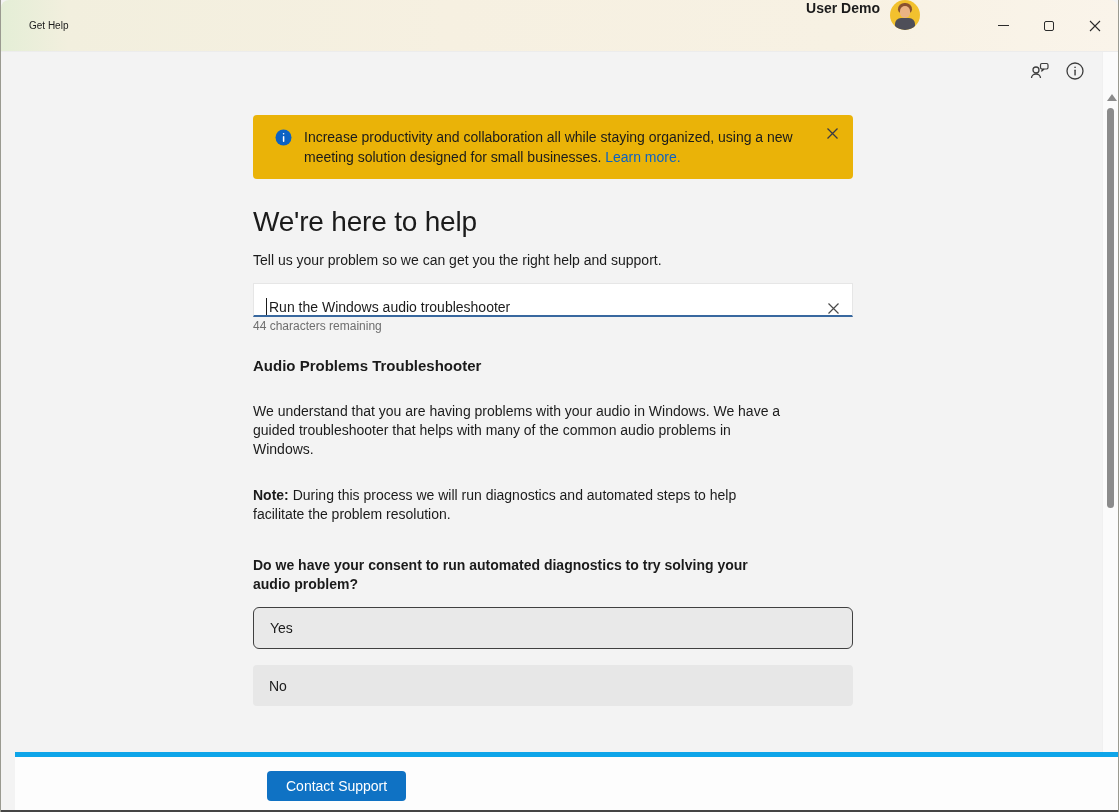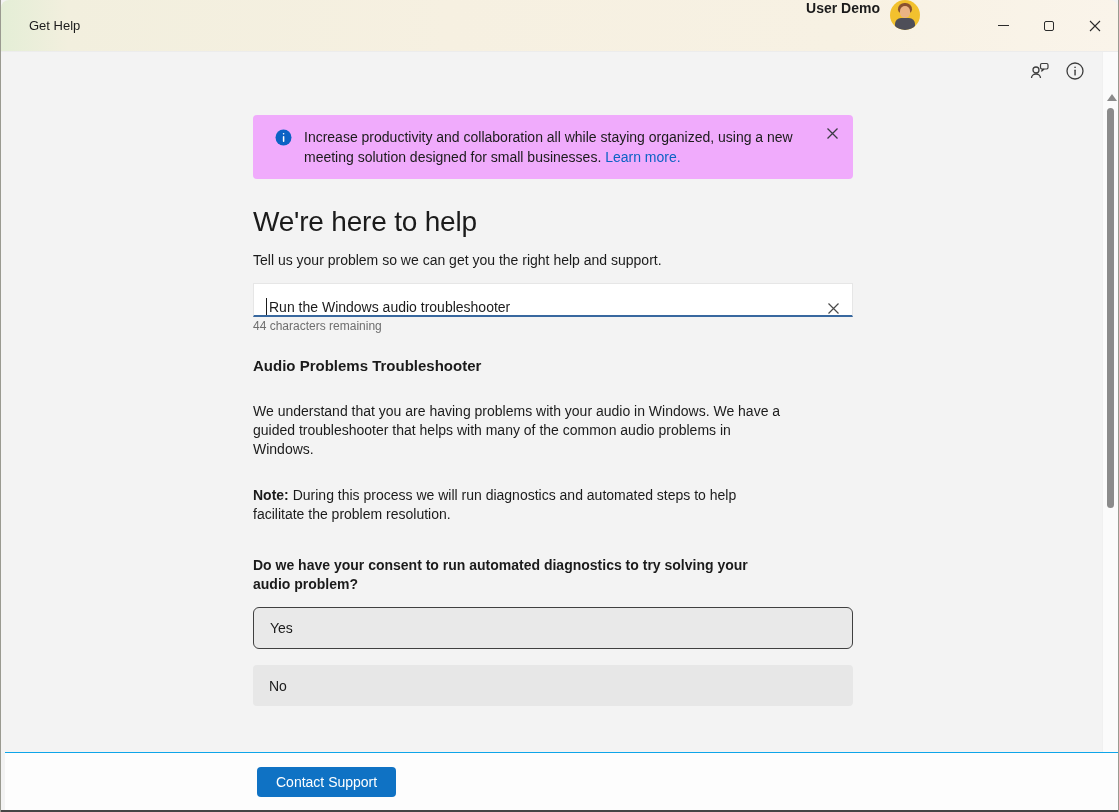--- a/index.html
+++ b/index.html
@@ -14,21 +14,21 @@
     border-right:1px solid #9a9a90;
   }
   
   .titlebar {
     height:51px;
     background:linear-gradient(90deg,#e4eed6 0%,#f2efde 6%,#f6f0e1 40%,#f7f1e3 75%,#faf4ea 100%);
     display:flex; align-items:center;
     border-top-left-radius:8px; border-top-right-radius:8px;
     position:relative;
   }
-  .app-title { font-size:13px; margin-left:28px; color:#1b1b1b; }
+  .app-title { font-size:10px; margin-left:28px; color:#1b1b1b; }
   .titlebar-right { position:absolute; right:0; top:0; height:100%; display:flex; }
   .user-name { font-size:14px; font-weight:600; margin-right:10px; }
   .avatar {
     width:30px; height:30px; border-radius:50%; background:#f2c12e;
     position:relative; overflow:hidden; margin-right:60px;
   }
   .avatar .hair { position:absolute; left:8px; top:3px; width:14px; height:10px; background:#8a5230; border-radius:7px 7px 4px 4px; }
   .avatar .face { position:absolute; left:10px; top:6px; width:10px; height:12px; background:#eab384; border-radius:5px; }
   .avatar .body { position:absolute; left:5px; top:18px; width:20px; height:14px; background:#4e4e58; border-radius:6px 6px 0 0; }
   .win-controls { display:flex; height:100%; }
@@ -40,21 +40,21 @@
   .hdr-icons { position:absolute; top:8px; right:32px; display:flex; gap:14px; z-index:3; }
   .hdr-icon { width:22px; height:22px; display:flex; align-items:center; justify-content:center; }
   
   .scrollbar { position:absolute; top:0; bottom:0; right:0; width:16px; background:#fbfbfb; border-left:1px solid #f0f0f0; }
   .scroll-up { position:absolute; top:42px; left:4px; width:0; height:0; border-left:5px solid transparent; border-right:5px solid transparent; border-bottom:7px solid #8b8b8b; }
   .scroll-down { position:absolute; bottom:14px; left:4px; width:0; height:0; border-left:5px solid transparent; border-right:5px solid transparent; border-top:7px solid #8b8b8b; }
   .scroll-thumb { position:absolute; top:56px; left:4px; width:7px; height:400px; background:#8b8b8b; border-radius:4px; }
   
   .content { width:600px; margin-left:252px; }
   .banner {
-    margin-top:63px; background:#f0abfc; border-radius:4px;
+    margin-top:63px; background:#eab308; border-radius:4px;
     padding:12px 14px 12px 14px; display:flex; align-items:flex-start; position:relative;
   }
   .banner-info { flex:0 0 auto; margin:2px 12px 0 8px; }
   .banner-text { font-size:14px; line-height:20px; white-space:pre-line; }
   .banner-link { color:#0b62c4; text-decoration:none; cursor:pointer; }
   .banner-close { position:absolute; right:14px; top:12px; cursor:pointer; }
   h1 { margin-top:27px; font-size:28px; font-weight:400; letter-spacing:-0.2px; }
   .subheading { margin-top:14px; font-size:14px; }
   .search-box {
     margin-top:15px; background:#ffffff; height:34px;
@@ -73,22 +73,22 @@
   .question { margin-top:32px; font-size:14px; line-height:19px; font-weight:700; white-space:pre-line; }
   .option {
     margin-top:16px; background:#e7e7e7; border-radius:4px; height:41px;
     display:flex; align-items:center; padding:0 16px; font-size:14px; cursor:pointer;
   }
   .option.highlighted {
     margin-top:13px; border:1px solid #404040; border-radius:6px; height:42px; background:#e9e9e9;
   }
   
   .footer {
-    position:absolute; left:4px; right:0; bottom:2px; height:58px;
-    background:#fdfdfd; border-top:1px solid #0ea5e9; z-index:2;
+    position:absolute; left:14px; right:0; bottom:2px; height:58px;
+    background:#fdfdfd; border-top:5px solid #0ea5e9; z-index:2;
   }
   .contact-btn {
     margin:14px 0 0 252px; background:#0f72c4; color:#ffffff; border:none;
     font-family:inherit; font-size:14px; height:30px; padding:0 19px;
     border-radius:4px; cursor:pointer;
   }
   .bottom-edge { position:absolute; left:0; right:0; bottom:0; height:2px; background:#454545; z-index:5; }
   svg { display:block; }
 </style>
 </head>

